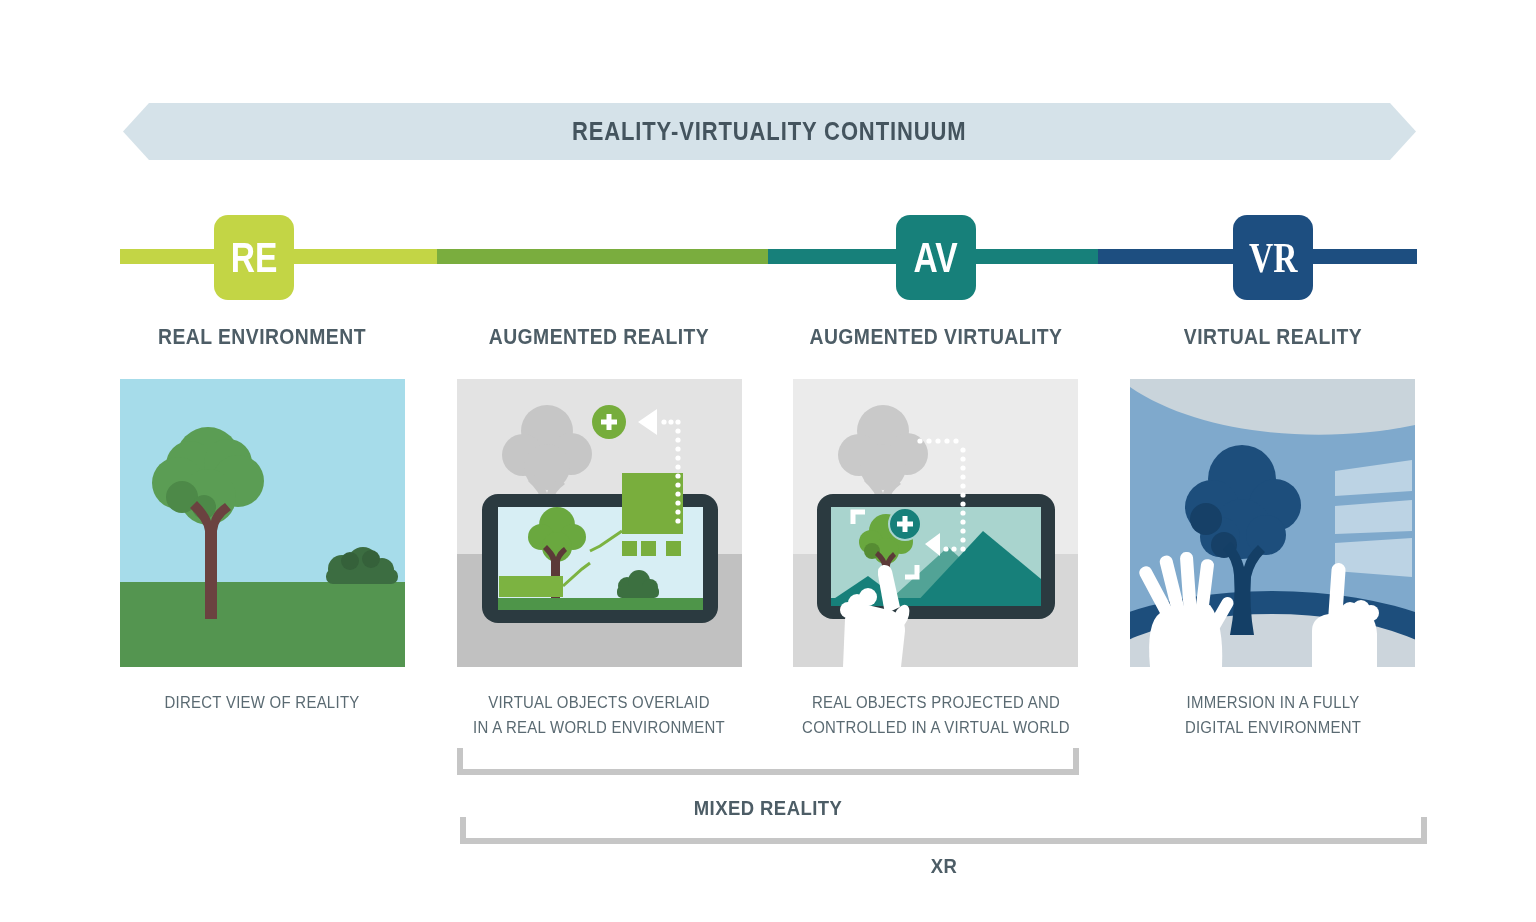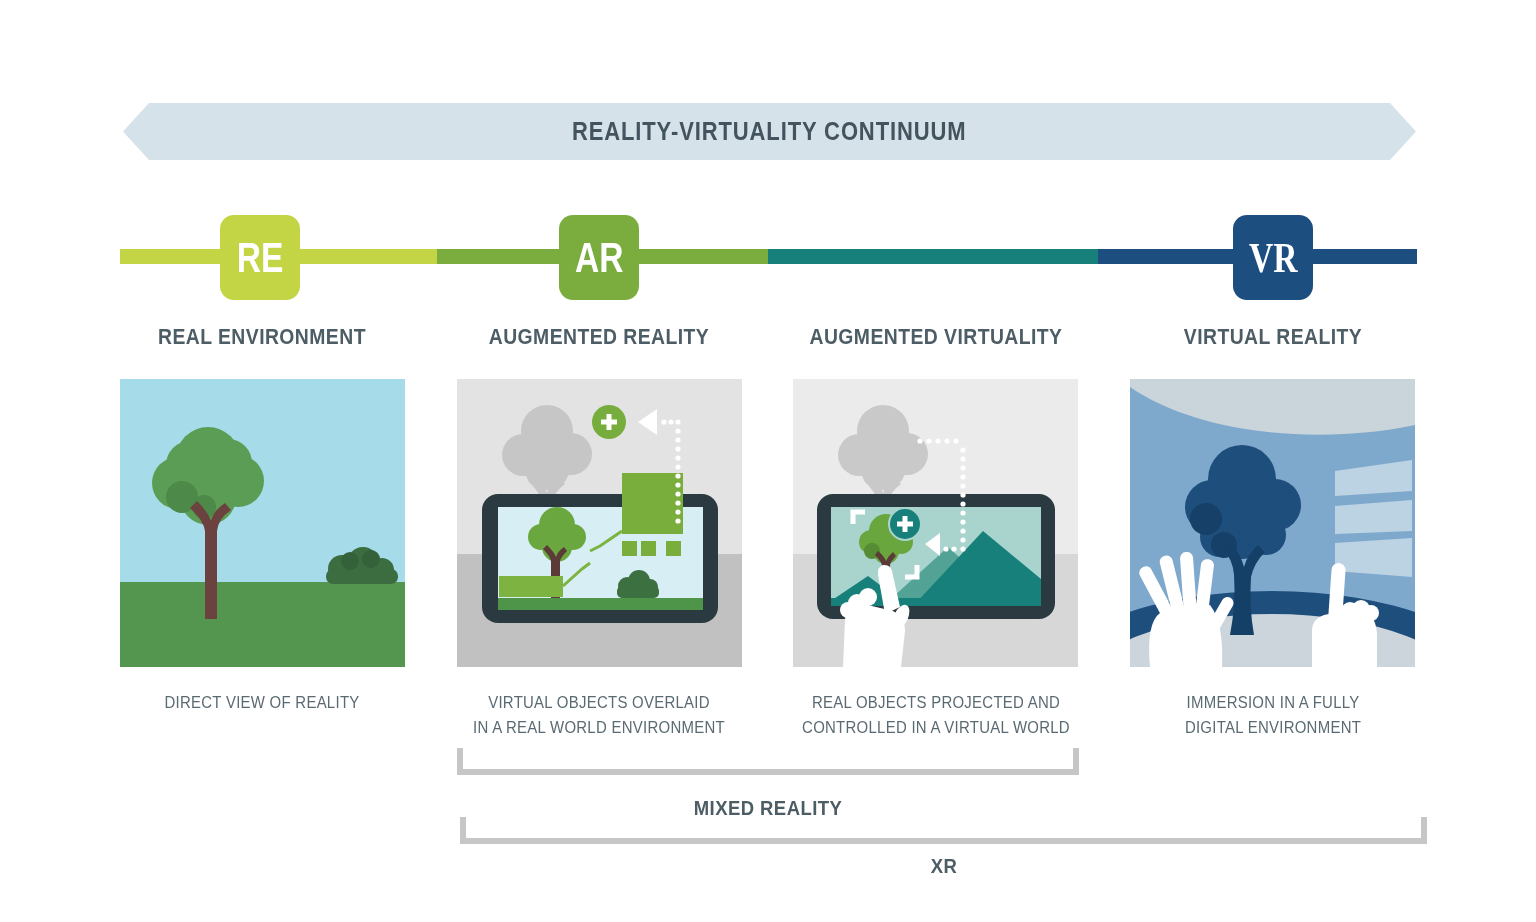--- a/index.html
+++ b/index.html
@@ -17,21 +17,21 @@
   .seg{position:absolute;top:249px;height:15px;}
   #seg0{left:120px;width:317px;}
   #seg1{left:437px;width:331px;}
   #seg2{left:768px;width:330px;}
   #seg3{left:1098px;width:319px;}
 
   
   .badge{position:absolute;top:215px;width:80px;height:85px;border-radius:14px;
          display:flex;align-items:center;justify-content:center;}
   .badge span{color:#fff;font-size:42px;font-weight:bold;display:inline-block;transform:scaleX(.8);}
-  #badge0{left:220px;} #badge1{left:559px;} #badge2{left:896px;} #badge3{left:1233px;}
+  #badge0{left:214px;} #badge1{left:559px;} #badge2{left:896px;} #badge3{left:1233px;}
 
   
   .stage-label{position:absolute;top:324px;width:320px;text-align:center;font-size:22px;
                font-weight:bold;color:#4d5d66;letter-spacing:.5px;}
   #label0{left:102px;} #label1{left:439px;} #label2{left:776px;} #label3{left:1113px;}
 
   
   .panel{position:absolute;top:379px;width:285px;height:288px;}
   #panel0{left:120px;} #panel1{left:457px;} #panel2{left:793px;} #panel3{left:1130px;}
   .panel svg{display:block;}
@@ -63,22 +63,22 @@
   <div>
     <div class="seg" id="seg0" style="background: rgb(195, 213, 69);"></div>
     <div class="seg" id="seg1" style="background: rgb(122, 173, 62);"></div>
     <div class="seg" id="seg2" style="background: rgb(23, 128, 122);"></div>
     <div class="seg" id="seg3" style="background: rgb(29, 78, 128);"></div>
   </div>
 
   <div class="badge" id="badge0" style="background: rgb(195, 213, 69);">
     <span>RE</span>
   </div>
-  <div class="badge" id="badge1" style="background: rgb(122, 173, 62);">
-    <span>AR</span>
+  <div class="badge" id="badge2" style="background: rgb(23, 128, 122);">
+    <span>AV</span>
   </div>
   <div class="badge" id="badge3" style="background: rgb(29, 78, 128); font-family: Liberation Serif, serif;">
     <span>VR</span>
   </div>
 
   <div class="stage-label cond" id="label0">REAL ENVIRONMENT</div>
   <div class="stage-label cond" id="label1">AUGMENTED REALITY</div>
   <div class="stage-label cond" id="label2">AUGMENTED VIRTUALITY</div>
   <div class="stage-label cond" id="label3">VIRTUAL REALITY</div>
 

